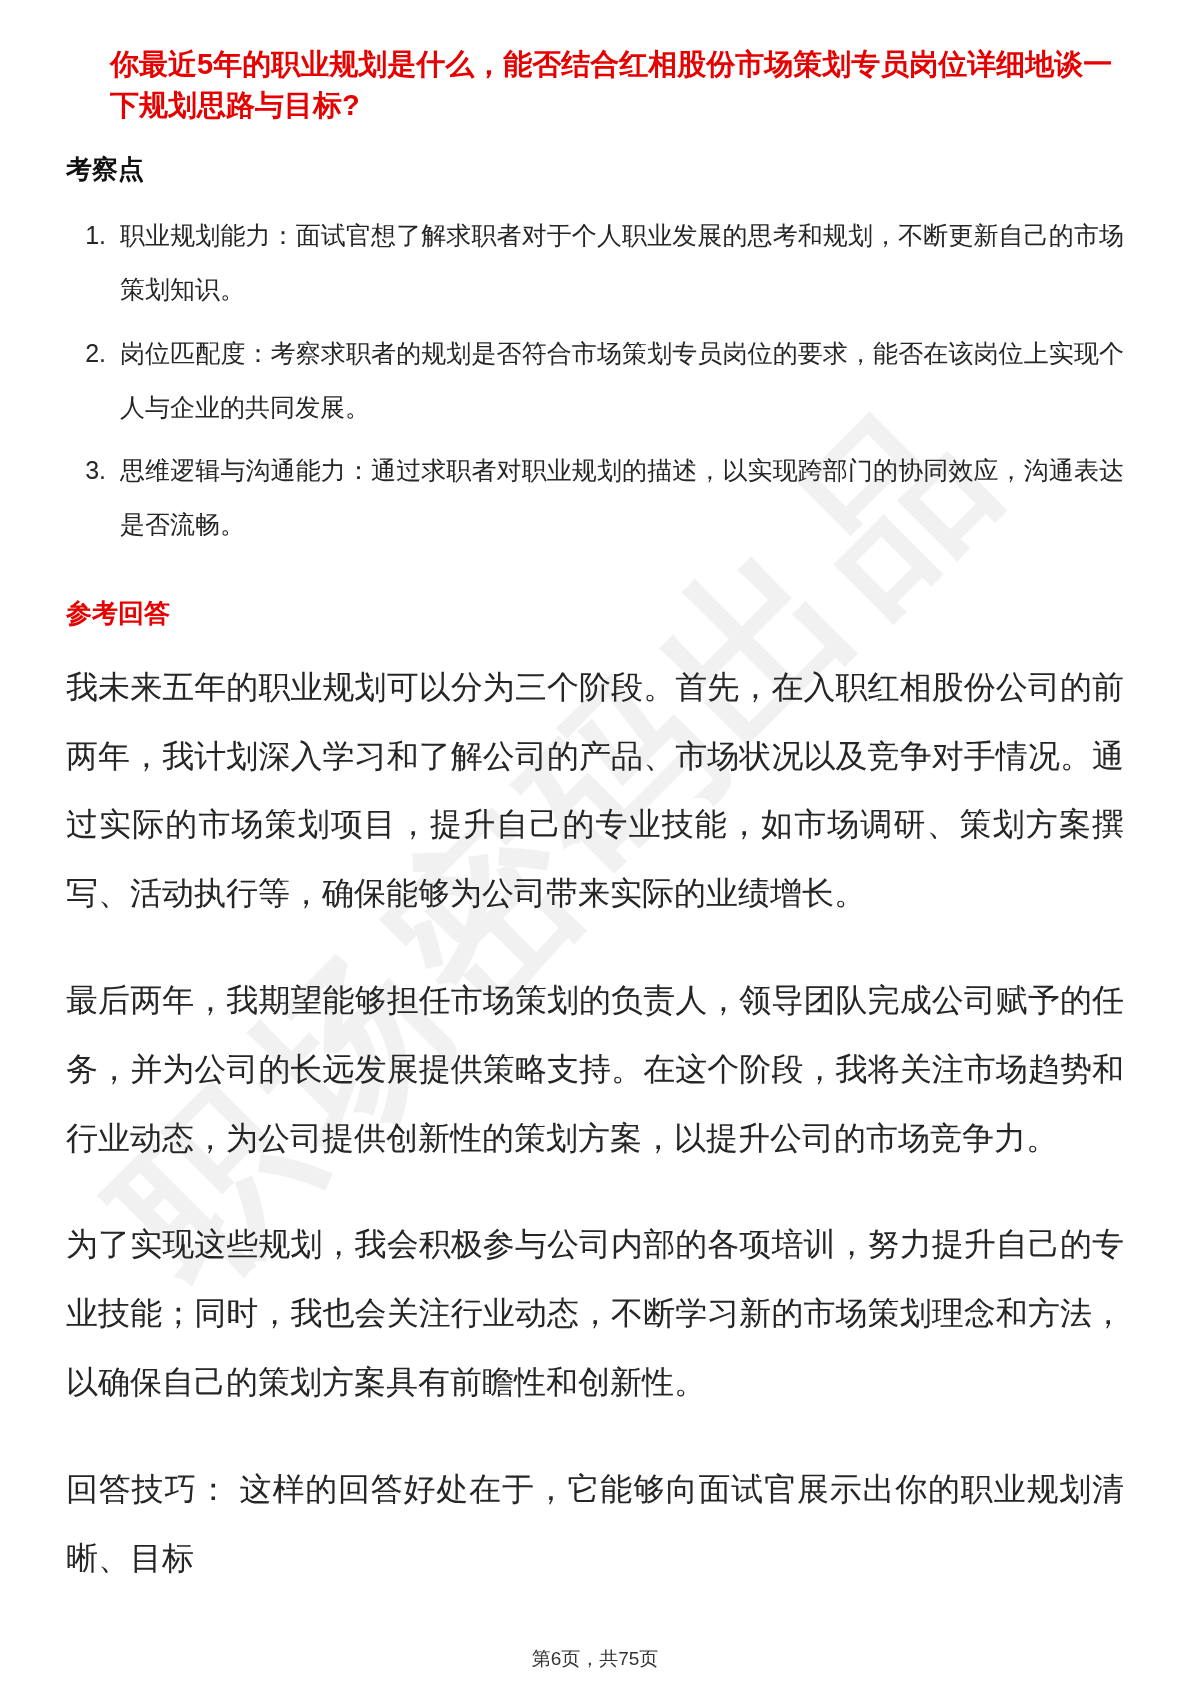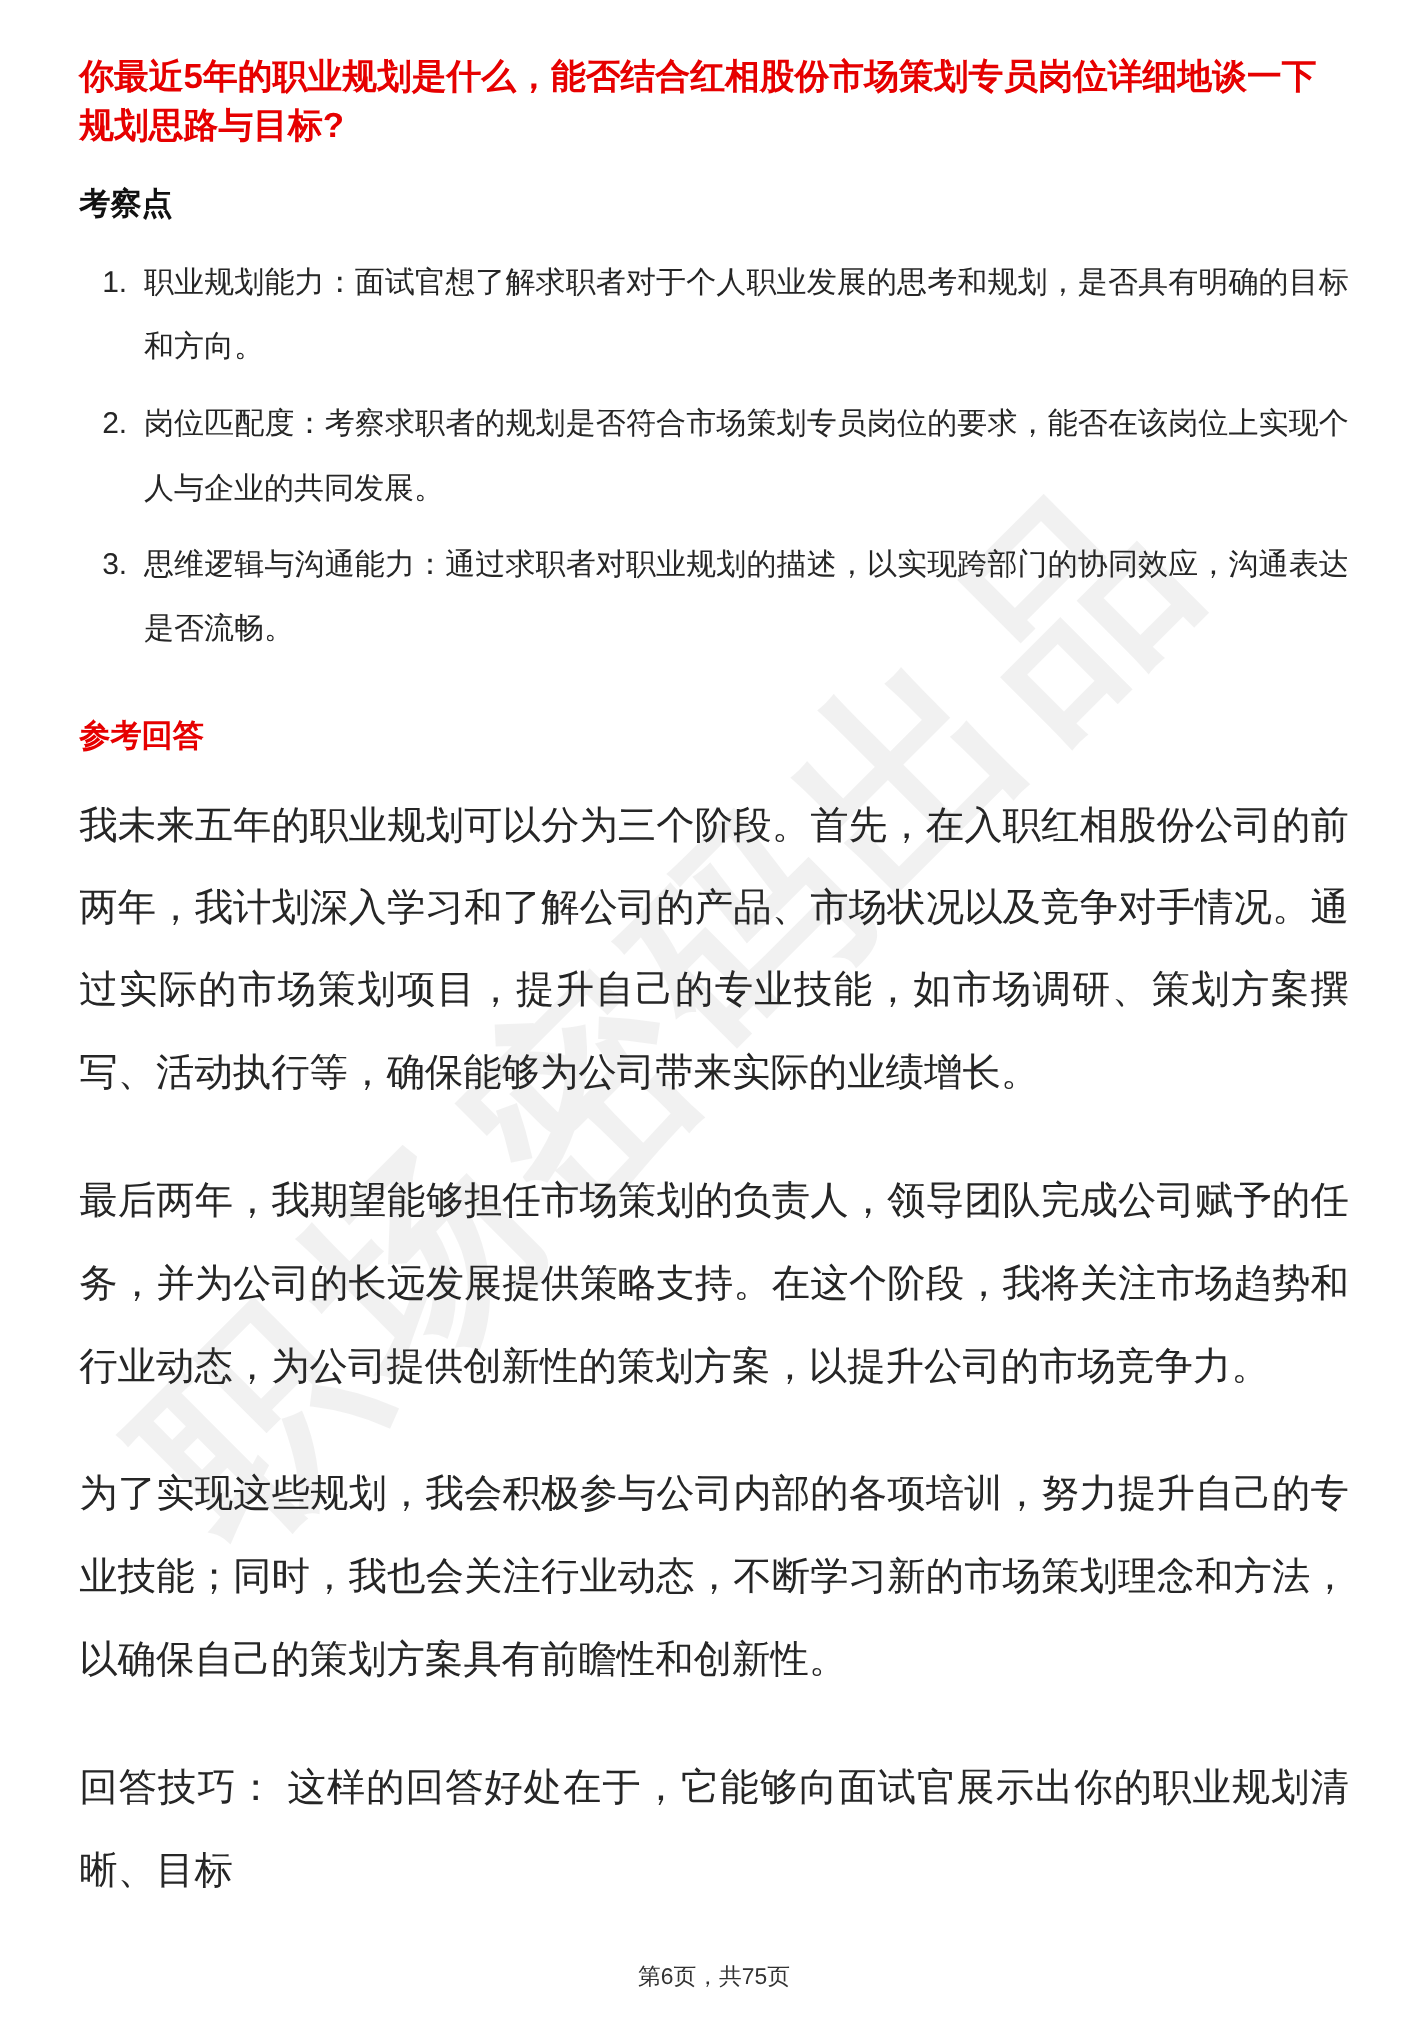--- a/index.html
+++ b/index.html
@@ -35,20 +35,21 @@
     pointer-events:none;
     user-select:none;
   }
   .content{position:relative;z-index:2;}
   .doc-title{
     color:var(--accent_red);
     font-weight:bold;
     font-size:29px;
     line-height:1.42;
     margin-bottom:26px;
+    margin-left:44px;
   }
   .section-heading{
     font-size:26px;
     font-weight:bold;
     color:#111111;
     margin:18px 0 22px 0;
   }
   .section-heading.red{
     color:var(--accent_red);
     font-weight:600;
@@ -74,21 +75,21 @@
     text-align:justify;
   }
   .paragraph{
     font-size:32px;
     line-height:2.15;
     text-align:justify;
     margin:0 0 38px 0;
   }
   .footer{
     position:absolute;
-    bottom:24px;
+    bottom:12px;
     left:0;right:0;
     text-align:center;
     font-size:19px;
     color:#333333;
     z-index:2;
   }
 </style>
 </head>
 <body>
 
@@ -98,21 +99,21 @@
 
   <div class="content">
 
     <h1 class="doc-title">你最近5年的职业规划是什么，能否结合红相股份市场策划专员岗位详细地谈一下规划思路与目标?</h1>
 
     <h2 class="section-heading">考察点</h2>
 
     <div class="points-list">
       <div class="point-item">
         <span class="point-num">1.</span>
-        <span class="point-text">职业规划能力：面试官想了解求职者对于个人职业发展的思考和规划，是否具有明确的目标和方向。</span>
+        <span class="point-text">职业规划能力：面试官想了解求职者对于个人职业发展的思考和规划，不断更新自己的市场策划知识。</span>
       </div>
       <div class="point-item">
         <span class="point-num">2.</span>
         <span class="point-text">岗位匹配度：考察求职者的规划是否符合市场策划专员岗位的要求，能否在该岗位上实现个人与企业的共同发展。</span>
       </div>
       <div class="point-item">
         <span class="point-num">3.</span>
         <span class="point-text">思维逻辑与沟通能力：通过求职者对职业规划的描述，以实现跨部门的协同效应，沟通表达是否流畅。</span>
       </div>
     </div>

